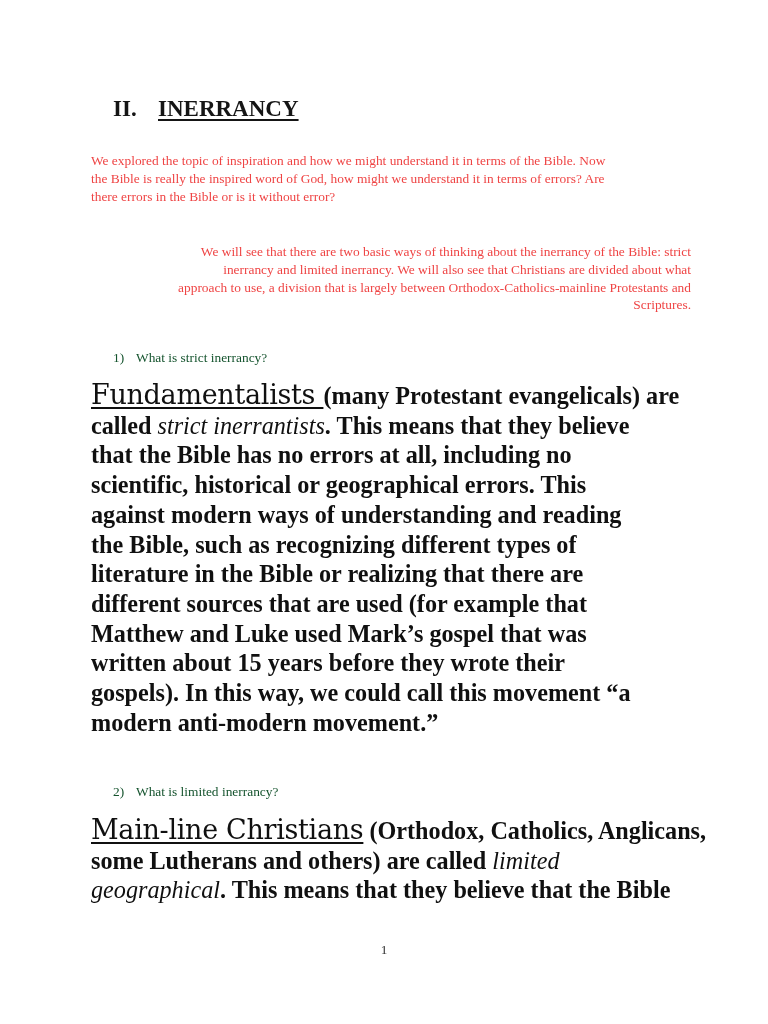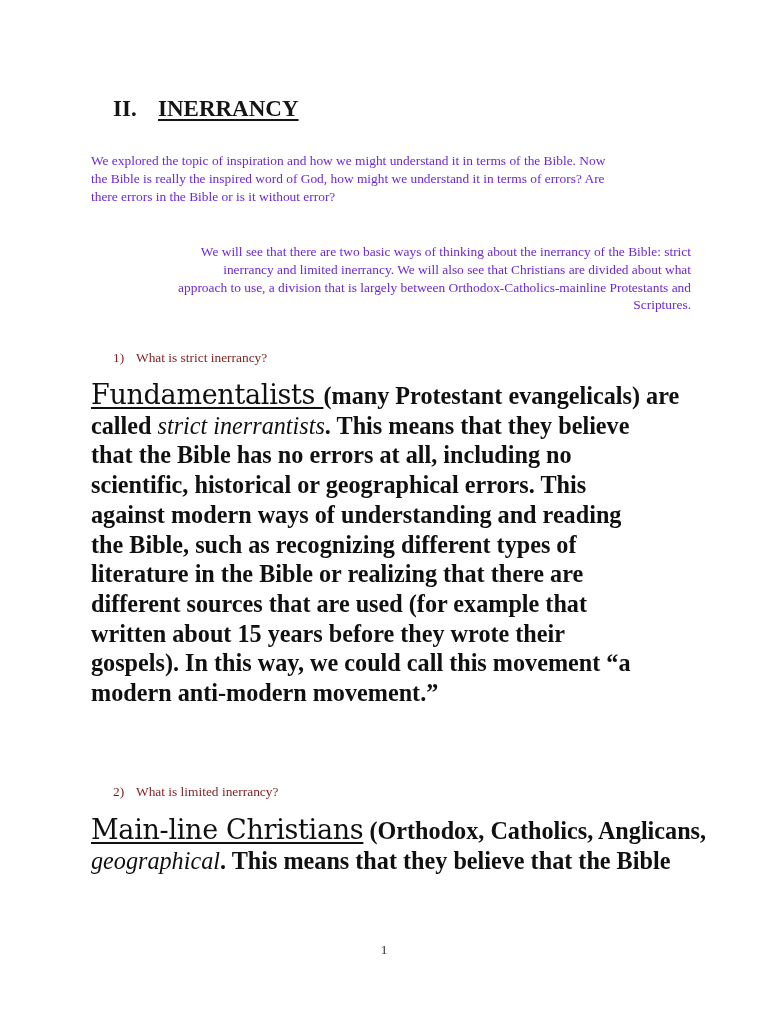--- a/index.html
+++ b/index.html
@@ -40,31 +40,31 @@
       text-decoration: underline;
       text-decoration-thickness: 1.5px;
       text-underline-offset: 3px;
     }
     .para-small {
       position: absolute;
       left: 91px;
       width: 600px;
       font-size: 13.4px;
       line-height: 17.8px;
-      color: #6d28d9;
+      color: #ef4444;
       margin: 0;
     }
     .p1 { top: 152px; }
     .p2 { top: 243px; text-align: right; }
     .list-item {
       position: absolute;
       left: 113px;
       font-size: 13.4px;
       line-height: 18px;
-      color: #7f1d1d;
+      color: #14532d;
       white-space: nowrap;
     }
     .list-item .marker {
       display: inline-block;
       width: 23px;
     }
     .li1 { top: 349px; }
     .li2 { top: 783px; }
     .para-big {
       position: absolute;
@@ -131,29 +131,31 @@
 
   <p class="para-big pb1">
     <span class="line"><span class="term">Fundamentalists </span><span>(many Protestant evangelicals) are</span></span>
     <span class="line"><span>called </span><span class="em">strict inerrantists</span><span>. This means that they believe</span></span>
     <span class="line">that the Bible has no errors at all, including no</span>
     <span class="line">scientific, historical or geographical errors.  This</span>
     <span class="line">against modern ways of understanding and reading</span>
     <span class="line">the Bible, such as recognizing different types of</span>
     <span class="line">literature in the Bible or realizing that there are</span>
     <span class="line">different sources that are used (for example that</span>
+    <span class="line">Matthew and Luke used Mark’s gospel that was</span>
     <span class="line">written about 15 years before they wrote their</span>
     <span class="line">gospels). In this way, we could call this movement “a</span>
     <span class="line">modern anti-modern movement.”</span>
   </p>
 
   <div class="list-item li2">
     <span class="marker">2)</span><span>What is limited inerrancy?</span>
   </div>
 
   <p class="para-big pb2">
     <span class="line"><span class="term">Main-line Christians</span><span> (Orthodox, Catholics, Anglicans,</span></span>
+    <span class="line"><span>some Lutherans and others) are called </span><span class="em">limited</span></span>
     <span class="line"><span class="em">geographical</span><span>. This means that they believe that the Bible</span></span>
   </p>
 
   <div class="page-number">1</div>
 
 </div>
 
 </body></html>

